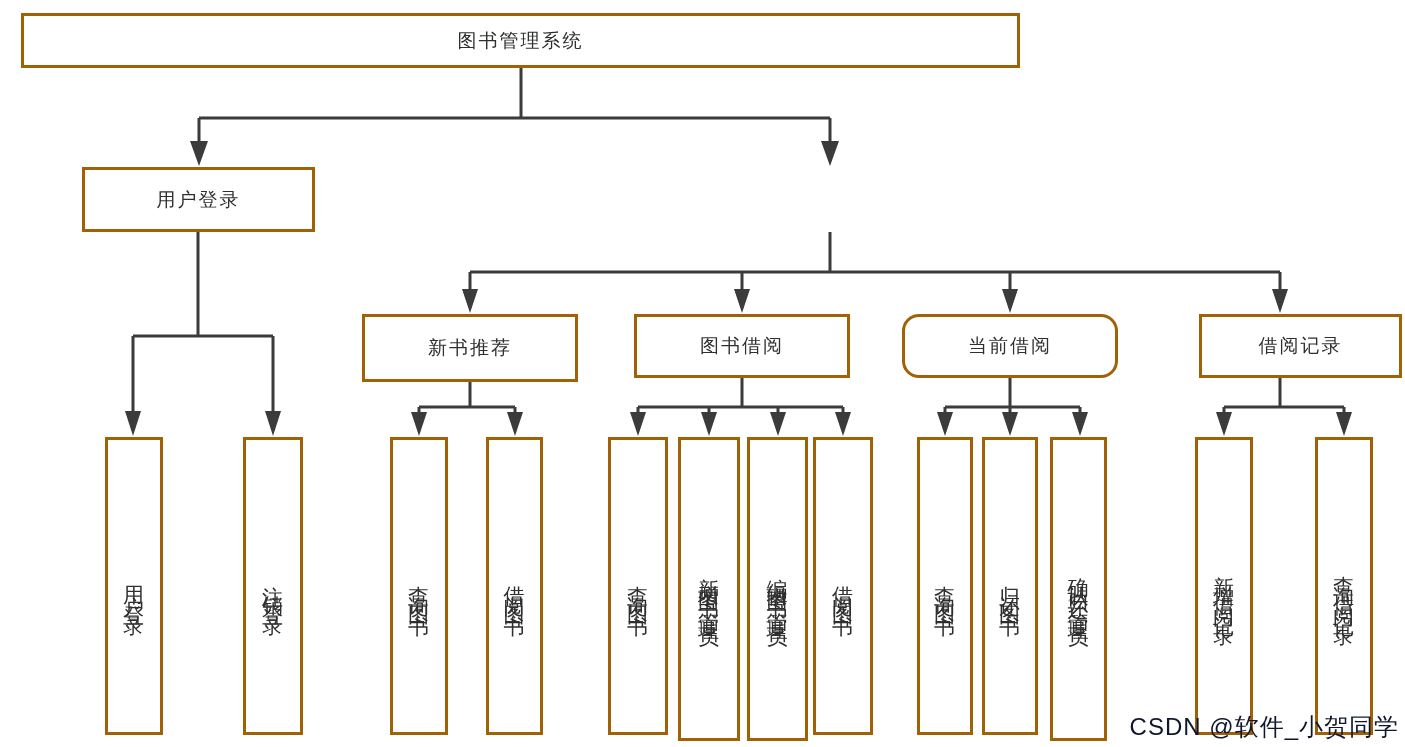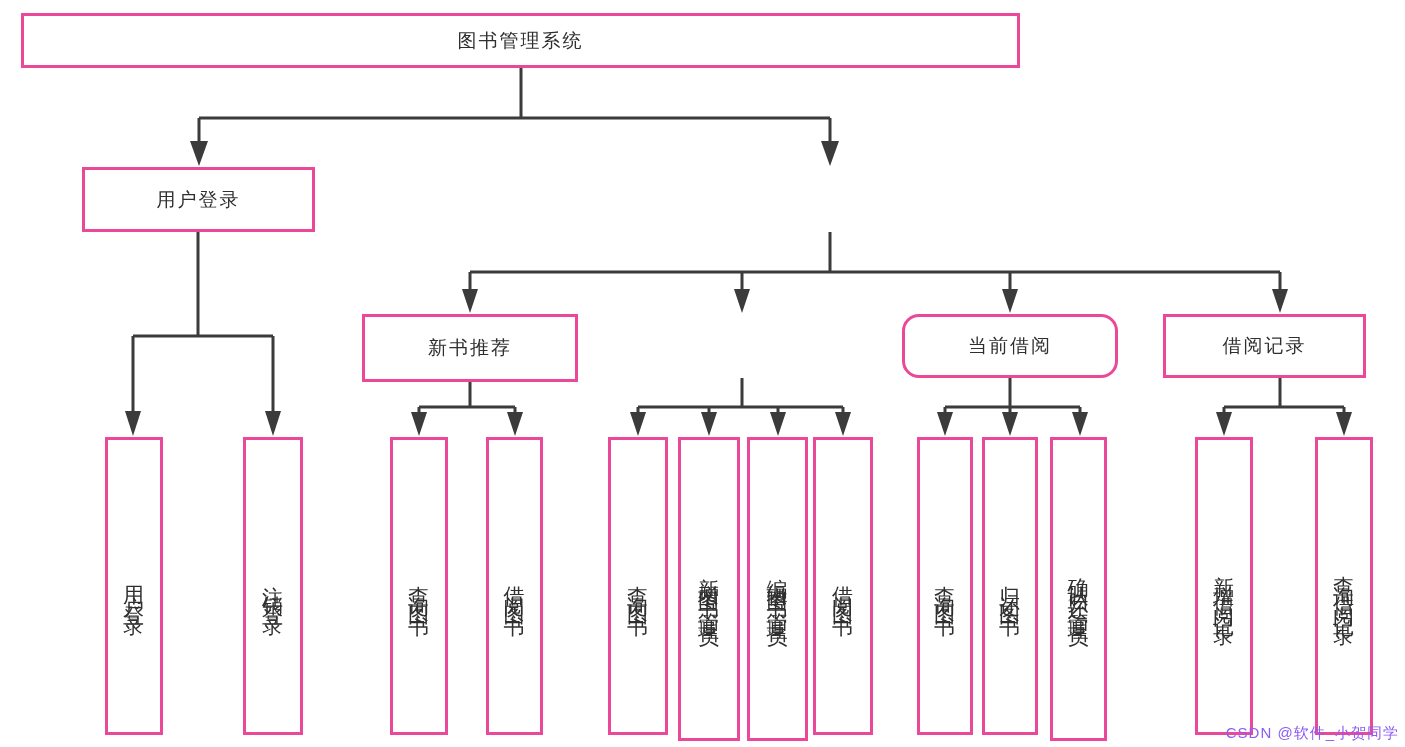--- a/index.html
+++ b/index.html
@@ -18,21 +18,21 @@
   .connectors {
     position: absolute;
     left: 0;
     top: 0;
     pointer-events: none;
   }
   .node {
     position: absolute;
     box-sizing: border-box;
     background: #ffffff;
-    border: 3px solid #ec4899;
+    border: 3px solid #a16207;
     color: #2f2f2f;
     display: flex;
     align-items: center;
     justify-content: center;
     text-align: center;
   }
   .hbox {
     font-size: 19px;
     letter-spacing: 2px;
   }
@@ -46,22 +46,22 @@
     padding-top: 6px;
   }
   .vbox.tall {
     height: 304px;
     letter-spacing: 7px;
   }
   .watermark {
     position: absolute;
     right: 6px;
     bottom: 4px;
-    font-size: 15px;
-    color: #8b5cf6;
+    font-size: 24px;
+    color: #0f172a;
     letter-spacing: 1px;
     z-index: 5;
   }
 </style>
 </head>
 <body>
 
 <div class="canvas">
 
   <svg class="connectors" width="1405" height="747" viewBox="0 0 1405 747">
@@ -125,22 +125,23 @@
       <polygon points="1216,412 1232,412 1224,436"></polygon>
       <polygon points="1336,412 1352,412 1344,436"></polygon>
     </g>
   </svg>
 
   <div class="node hbox" style="left:21px; top:13px; width:999px; height:55px;">图书管理系统</div>
 
   <div class="node hbox" style="left:82px; top:167px; width:233px; height:65px;">用户登录</div>
 
   <div class="node hbox" style="left:362px; top:314px; width:216px; height:68px;">新书推荐</div>
+  <div class="node hbox" style="left:634px; top:314px; width:216px; height:64px;">图书借阅</div>
   <div class="node hbox" style="left:902px; top:314px; width:216px; height:64px;border-radius:17px;">当前借阅</div>
-  <div class="node hbox" style="left:1163px; top:314px; width:203px; height:64px;">借阅记录</div>
+  <div class="node hbox" style="left:1199px; top:314px; width:203px; height:64px;">借阅记录</div>
 
   <div class="node vbox" style="left:105px; width:58px;">用户登录</div>
   <div class="node vbox" style="left:243px; width:60px;">注销登录</div>
 
   <div class="node vbox" style="left:390px; width:58px;">查询图书</div>
   <div class="node vbox" style="left:486px; width:57px;">借阅图书</div>
 
   <div class="node vbox" style="left:608px; width:60px;">查询图书</div>
   <div class="node vbox tall" style="left:678px; width:62px;">新增图书（管理员）</div>
   <div class="node vbox tall" style="left:747px; width:61px;">编辑图书（管理员）</div>

